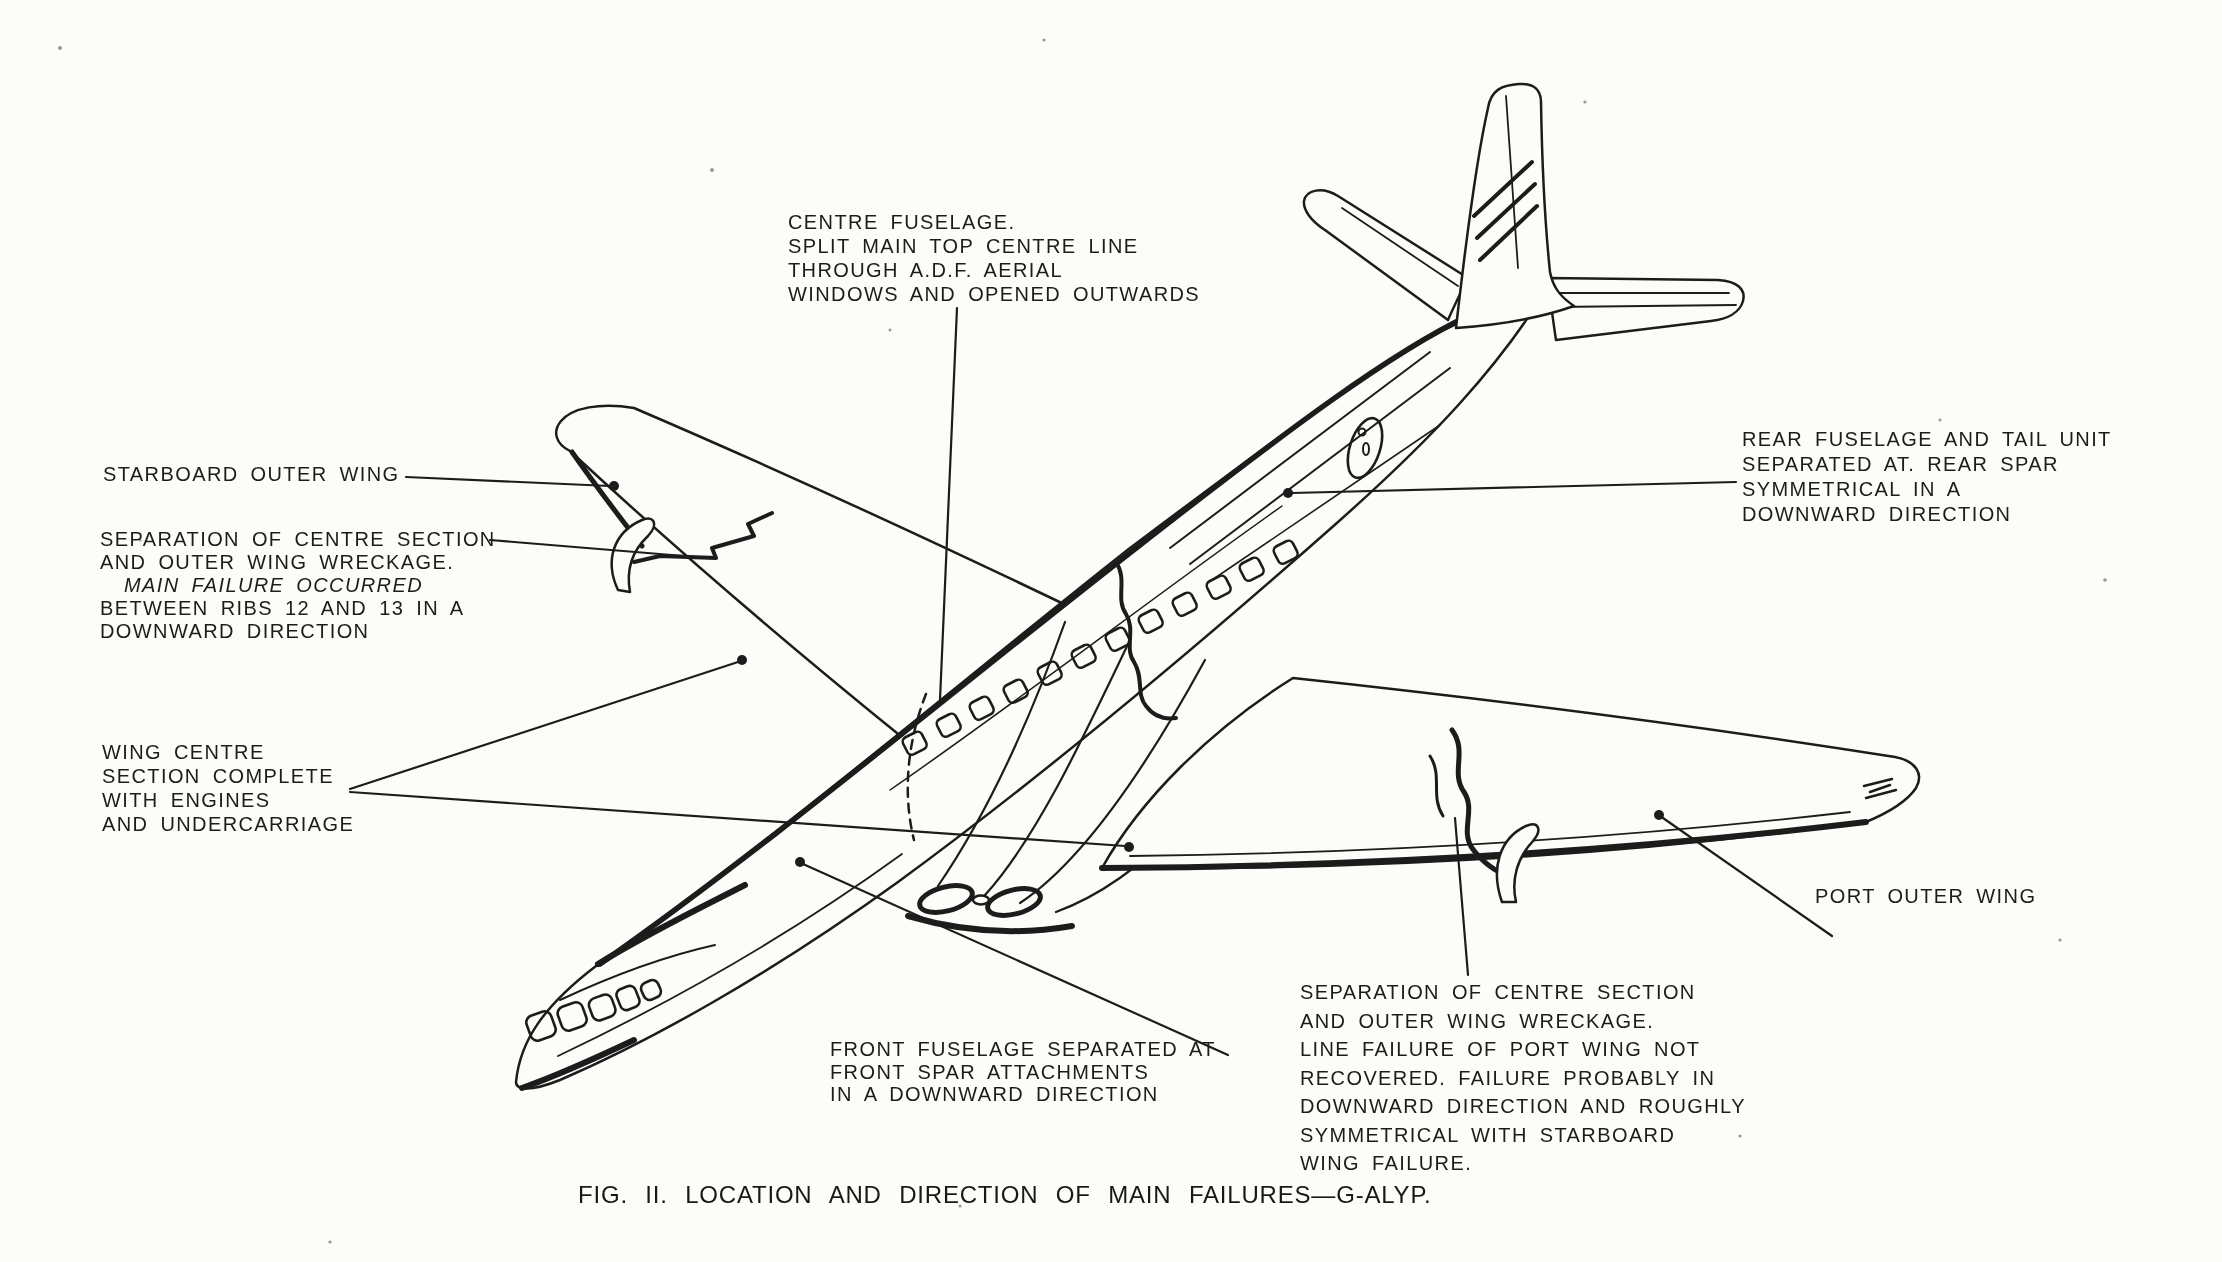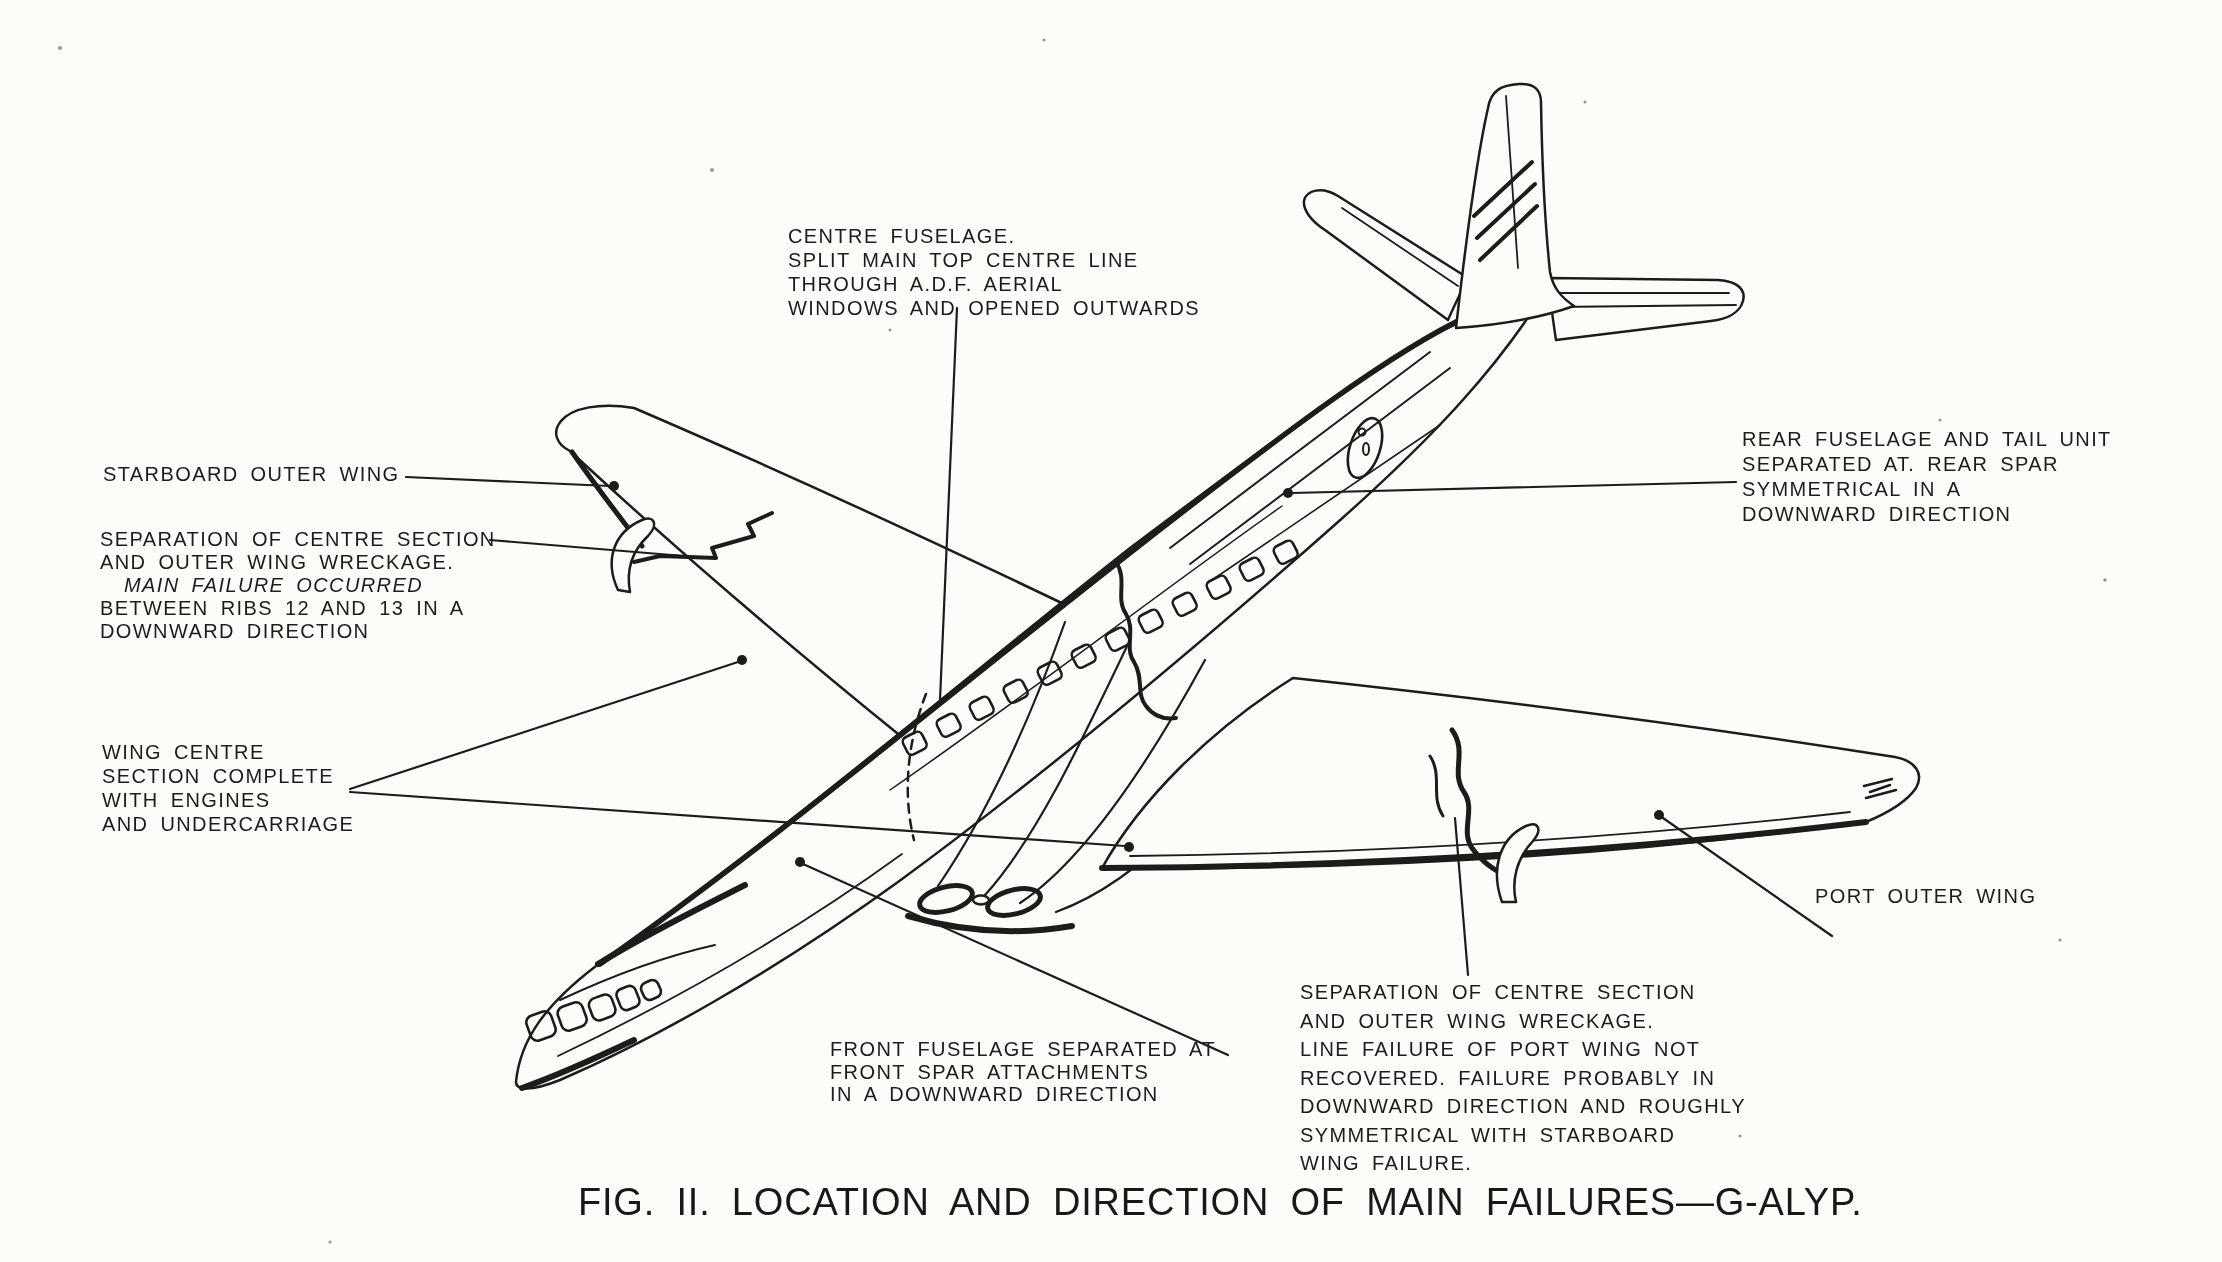--- a/index.html
+++ b/index.html
@@ -23,21 +23,21 @@
     letter-spacing:1.4px;
     word-spacing:5px;
     white-space:nowrap;
     color:var(--ink);
   }
   .ann .indent{padding-left:24px;font-style:italic;}
   .ann-loose{line-height:28.5px;}
   .caption{
     position:absolute;
     left:578px;top:1181px;
-    font-size:38px;
+    font-size:24px;
     letter-spacing:0.8px;
     word-spacing:10px;
     white-space:nowrap;
     color:#181818;
   }
 </style>
 </head>
 <body>
 
 <div class="page">
@@ -206,21 +206,21 @@
         <circle cx="330" cy="1242" r="1.6"></circle>
       <circle cx="1740" cy="1136" r="1.6"></circle>
         <circle cx="960" cy="1206" r="1.5"></circle>
         <circle cx="140" cy="540" r="1.5"></circle>
       <circle cx="2060" cy="940" r="1.6"></circle>
         <circle cx="890" cy="330" r="1.5"></circle>
         <circle cx="1940" cy="420" r="1.5"></circle>
     </g>
   </svg>
 
-  <div class="ann" style="left:788px;top:224px">
+  <div class="ann" style="left:788px;top:210px">
     <div>CENTRE FUSELAGE.</div>
     <div>SPLIT MAIN TOP CENTRE LINE</div>
     <div>THROUGH A.D.F. AERIAL</div>
     <div>WINDOWS AND OPENED OUTWARDS</div>
   </div>
 
   <div class="ann" style="left:103px;top:462px">
     <div>STARBOARD OUTER WING</div>
   </div>
 

